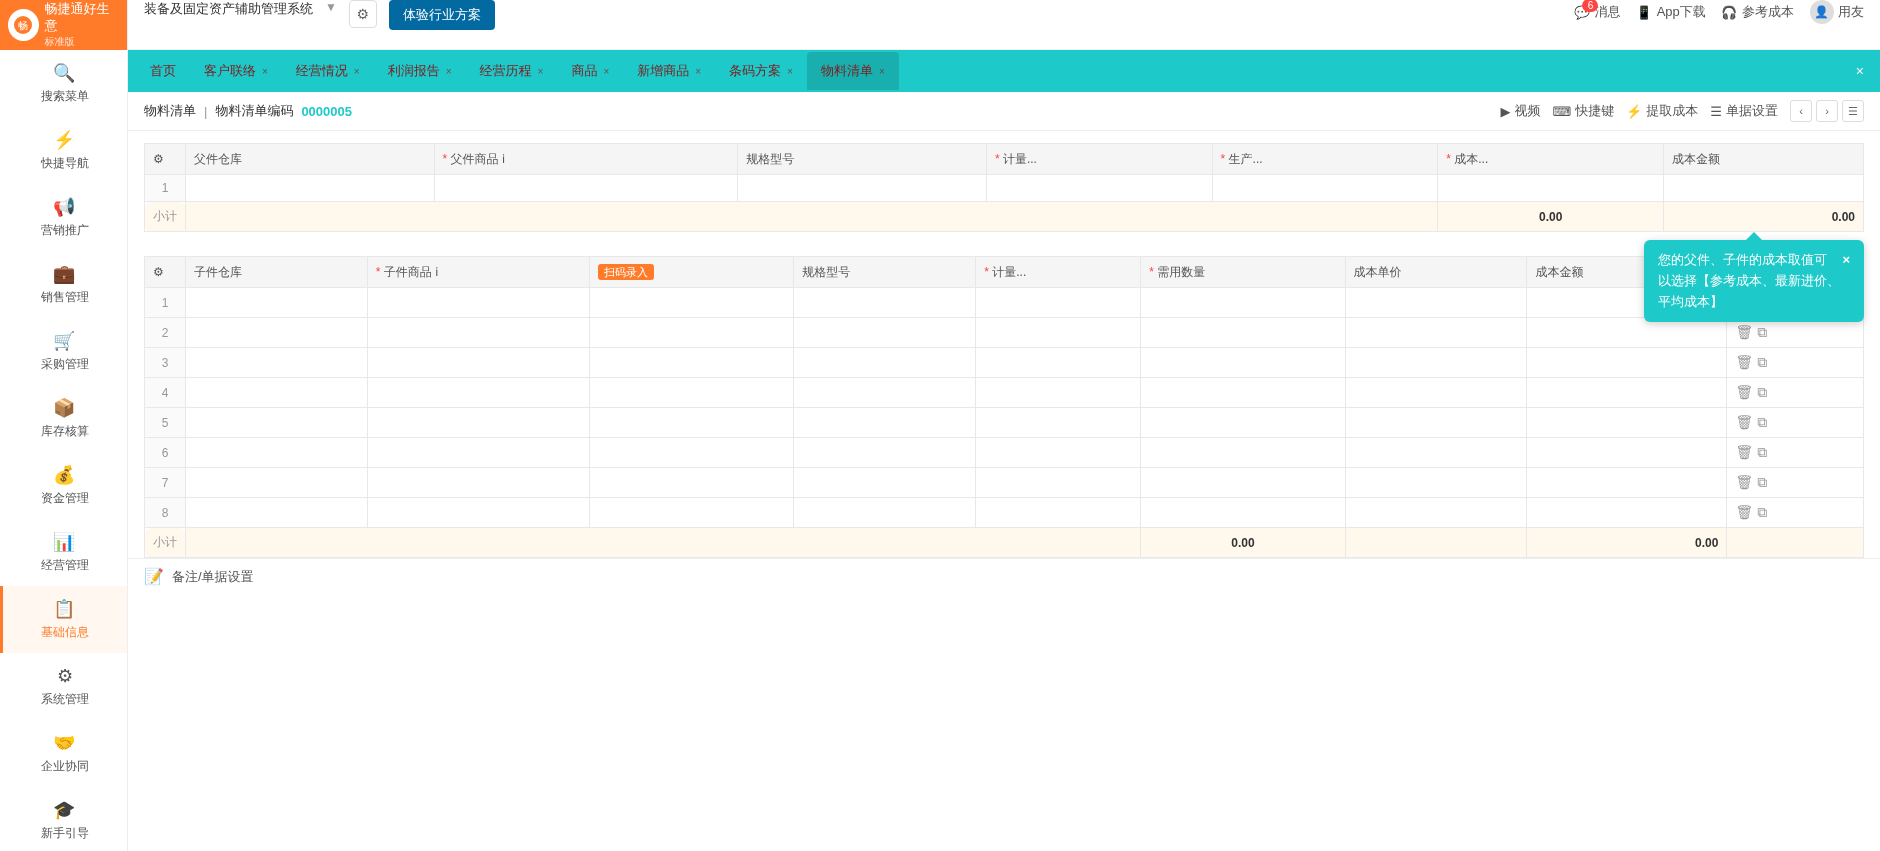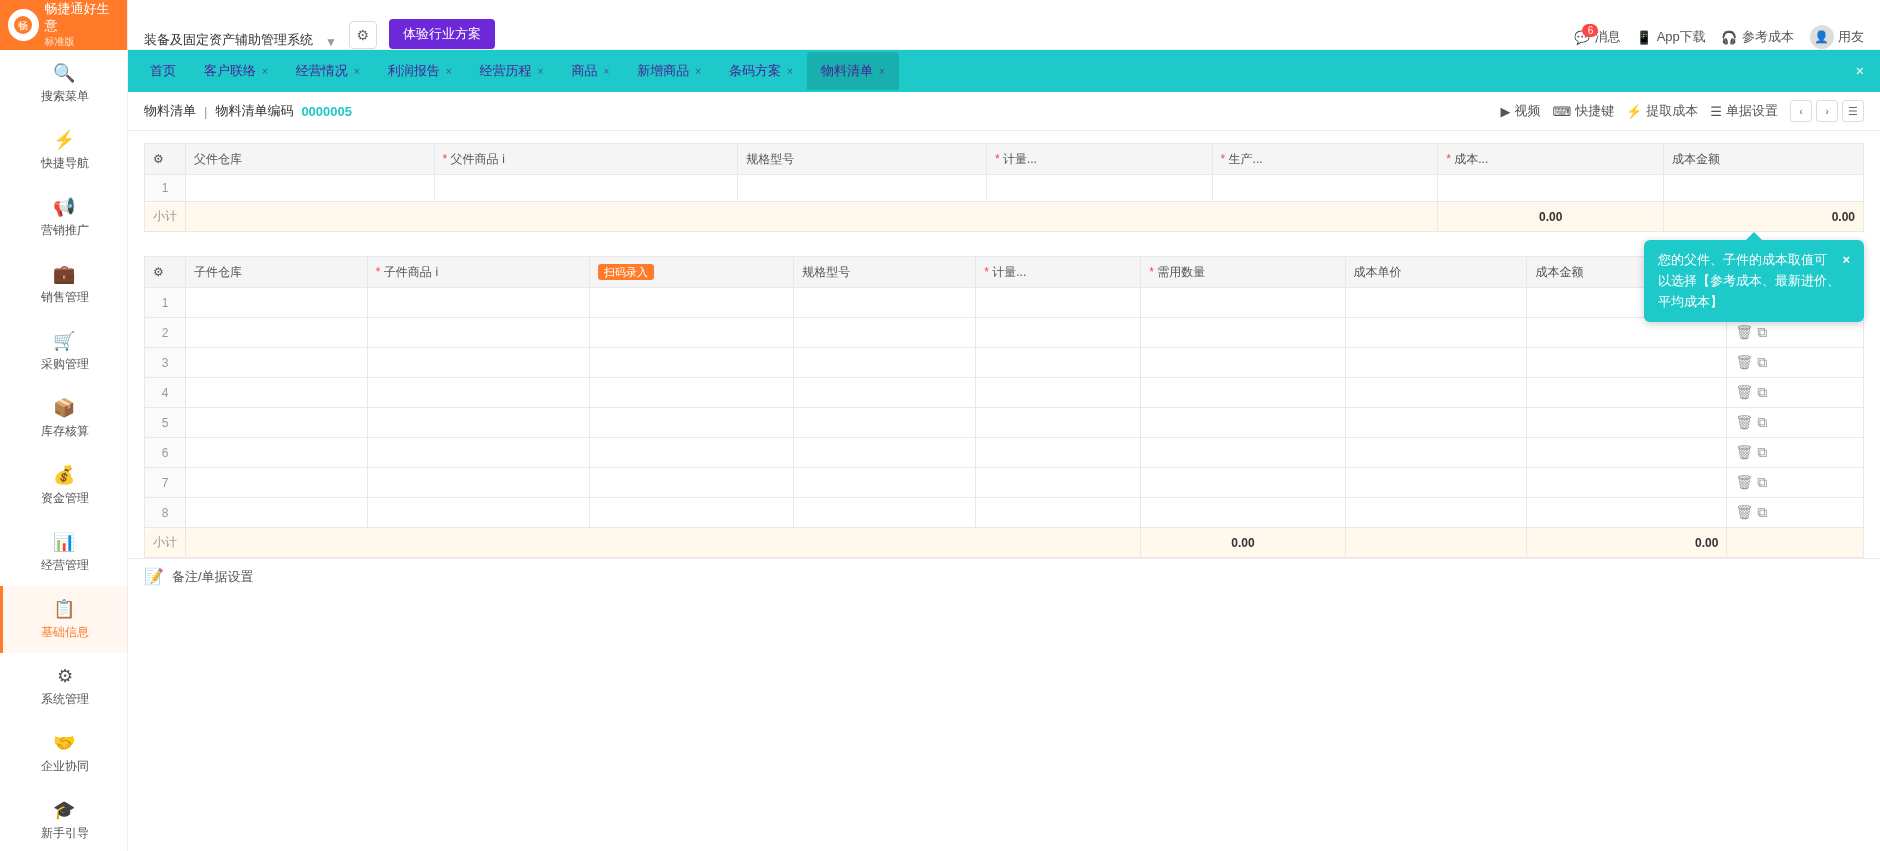--- a/index.html
+++ b/index.html
@@ -52,36 +52,36 @@
     .si-icon { font-size: 18px; margin-bottom: 4px; }
 
     
     .main { flex: 1; display: flex; flex-direction: column; overflow: hidden; }
 
     
     .top-header {
       background: #fff;
       height: 50px;
       display: flex;
-      align-items: flex-end;
+      align-items: flex-start;
       padding: 0 16px;
       border-bottom: 1px solid #eee;
       gap: 12px;
     }
     .system-title { font-size: 13px; color: #333; }
     .header-arrow { color: #999; font-size: 12px; }
     .gear-btn {
       width: 28px; height: 28px;
       border: 1px solid #ddd;
       border-radius: 4px;
       display: flex; align-items: center; justify-content: center;
       cursor: pointer; color: #666; font-size: 14px;
     }
     .trial-btn {
-      background: #6d28d9;
+      background: #0369a1;
       color: #fff;
       border: none;
       padding: 6px 14px;
       border-radius: 4px;
       cursor: pointer;
       font-size: 13px;
     }
     .header-spacer { flex: 1; }
     .header-actions { display: flex; align-items: center; gap: 16px; color: #555; font-size: 13px; }
     .badge-wrap { position: relative; display: inline-flex; }
@@ -109,21 +109,21 @@
     .nav-tabs {
       background: #1ec9c9;
       display: flex;
       align-items: center;
       min-height: 42px;
       padding: 0 8px;
       flex-wrap: nowrap;
       overflow: hidden;
     }
     .nav-tab {
-      color: #4c1d95;
+      color: #7f1d1d;
       padding: 10px 14px;
       cursor: pointer;
       font-size: 13px;
       white-space: nowrap;
       display: flex;
       align-items: center;
       gap: 6px;
       border-radius: 4px 4px 0 0;
       position: relative;
     }

